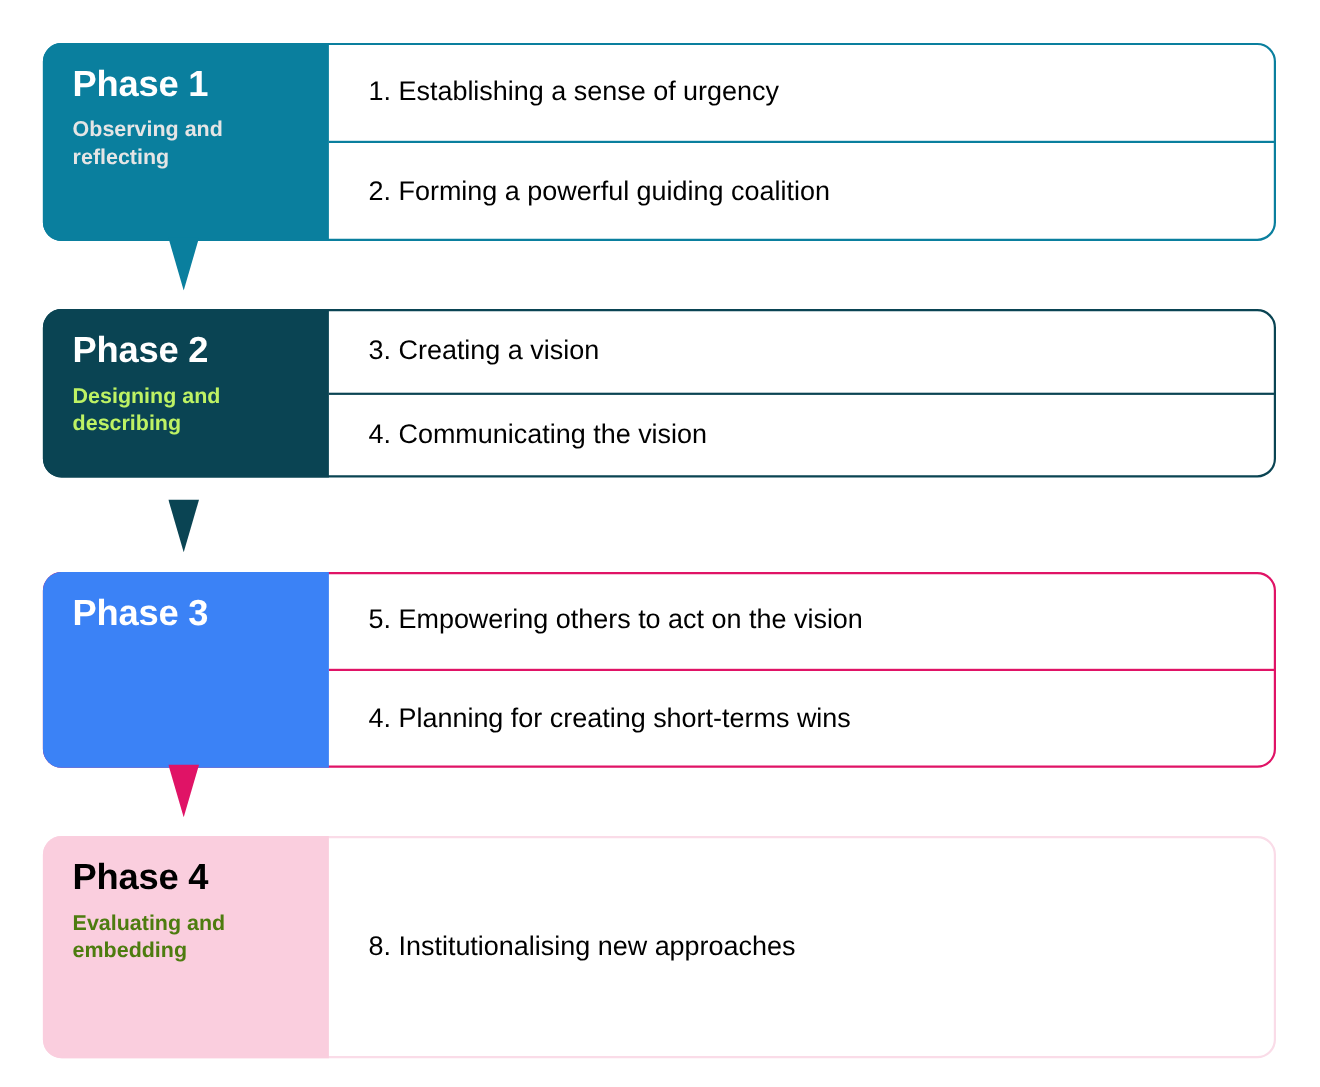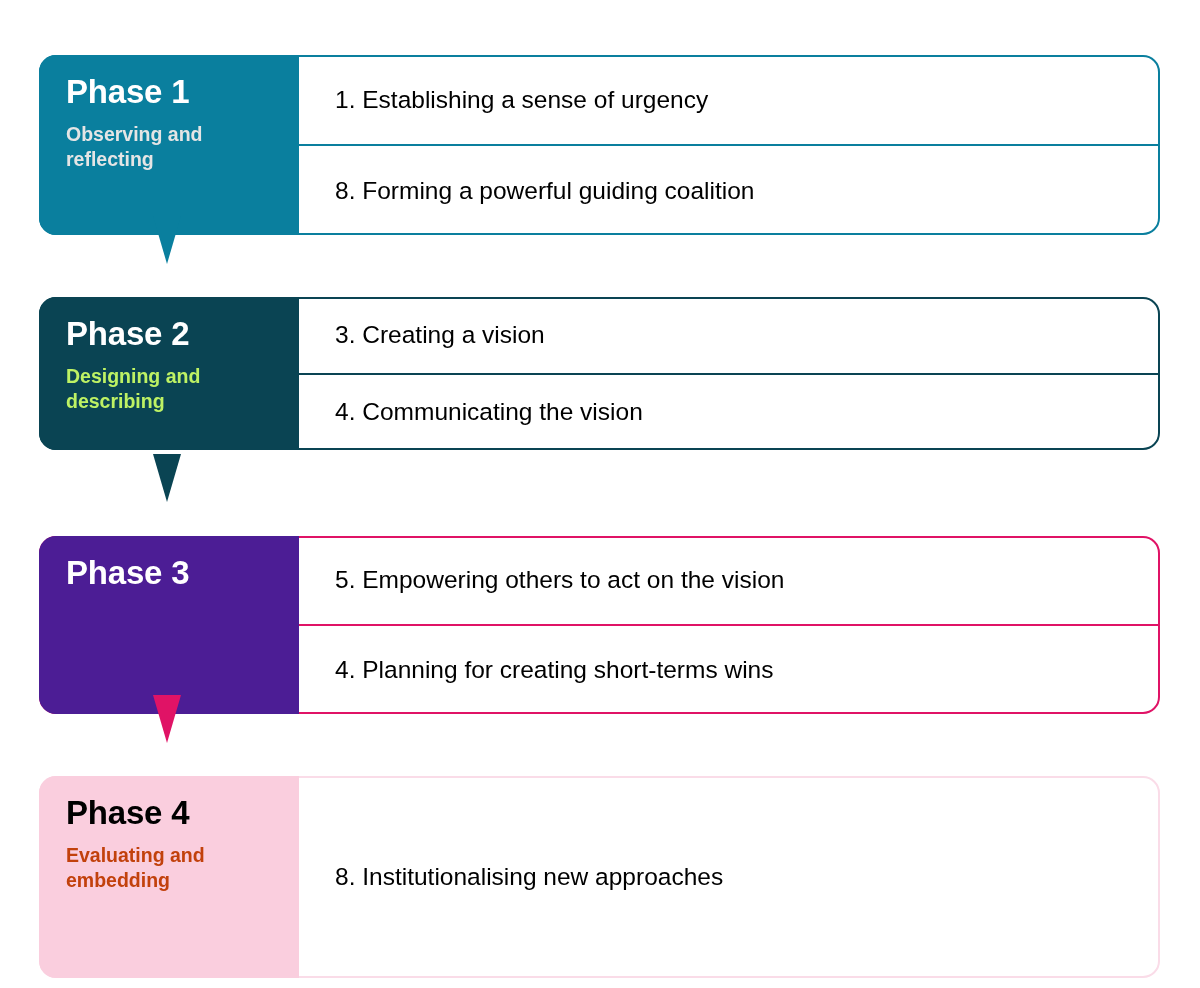--- a/index.html
+++ b/index.html
@@ -21,21 +21,20 @@
     top: 0;
     width: 1200px;
     height: 988px;
   }
 
   .phase-row {
     position: absolute;
     left: 39px;
     width: 1121px;
     box-sizing: border-box;
-    margin-top: 16px;
   }
 
   
   .row-frame {
     position: absolute;
     left: 0;
     top: 0;
     right: 0;
     bottom: 0;
     border-radius: 17px;
@@ -137,21 +136,21 @@
     <div class="row-frame" style="border-color: rgb(10, 127, 158);"></div>
     <div class="phase-label" style="background: rgb(10, 127, 158);">
       <div class="phase-title" style="color: rgb(255, 255, 255);">Phase 1</div>
       <div class="phase-sub" style="color: #e5e5e5;">Observing and reflecting</div>
     </div>
     <div class="steps">
       <div class="step">
         <div class="step-text">1. Establishing a sense of urgency</div>
       </div>
       <div class="step" style="border-top-color: rgb(10, 127, 158);">
-        <div class="step-text">8. Forming a powerful guiding coalition</div>
+        <div class="step-text">2. Forming a powerful guiding coalition</div>
       </div>
     </div>
   </div>
   <div class="arrow" id="arrow-1">
     <svg viewBox="0 0 28 48" preserveAspectRatio="none" aria-hidden="true">
       <polygon points="0,0 28,0 14,48" fill="#0A7F9E"></polygon>
     </svg>
   </div>
 
   <div class="phase-row" id="row-2">
@@ -170,21 +169,21 @@
     </div>
   </div>
   <div class="arrow" id="arrow-2">
     <svg viewBox="0 0 28 48" preserveAspectRatio="none" aria-hidden="true">
       <polygon points="0,0 28,0 14,48" fill="#0A4453"></polygon>
     </svg>
   </div>
 
   <div class="phase-row" id="row-3">
     <div class="row-frame" style="border-color: rgb(224, 19, 102);"></div>
-    <div class="phase-label" style="background: #4c1d95;">
+    <div class="phase-label" style="background: #3b82f6;">
       <div class="phase-title" style="color: rgb(255, 255, 255);">Phase 3</div>
     </div>
     <div class="steps">
       <div class="step">
         <div class="step-text">5. Empowering others to act on the vision</div>
       </div>
       <div class="step" style="border-top-color: rgb(224, 19, 102);">
         <div class="step-text">4. Planning for creating short-terms wins</div>
       </div>
     </div>
@@ -192,21 +191,21 @@
   <div class="arrow" id="arrow-3">
     <svg viewBox="0 0 28 48" preserveAspectRatio="none" aria-hidden="true">
       <polygon points="0,0 28,0 14,48" fill="#E01366"></polygon>
     </svg>
   </div>
 
   <div class="phase-row" id="row-4">
     <div class="row-frame" style="border-color: rgb(250, 220, 232);"></div>
     <div class="phase-label" style="background: rgb(250, 206, 222);">
       <div class="phase-title" style="color: rgb(0, 0, 0);">Phase 4</div>
-      <div class="phase-sub" style="color: #c2410c;">Evaluating and embedding</div>
+      <div class="phase-sub" style="color: #4d7c0f;">Evaluating and embedding</div>
     </div>
     <div class="steps">
       <div class="step" style="border-top-color: rgb(250, 220, 232);">
         <div class="step-text">8. Institutionalising new approaches</div>
       </div>
     </div>
   </div>
 
 </div>
 

